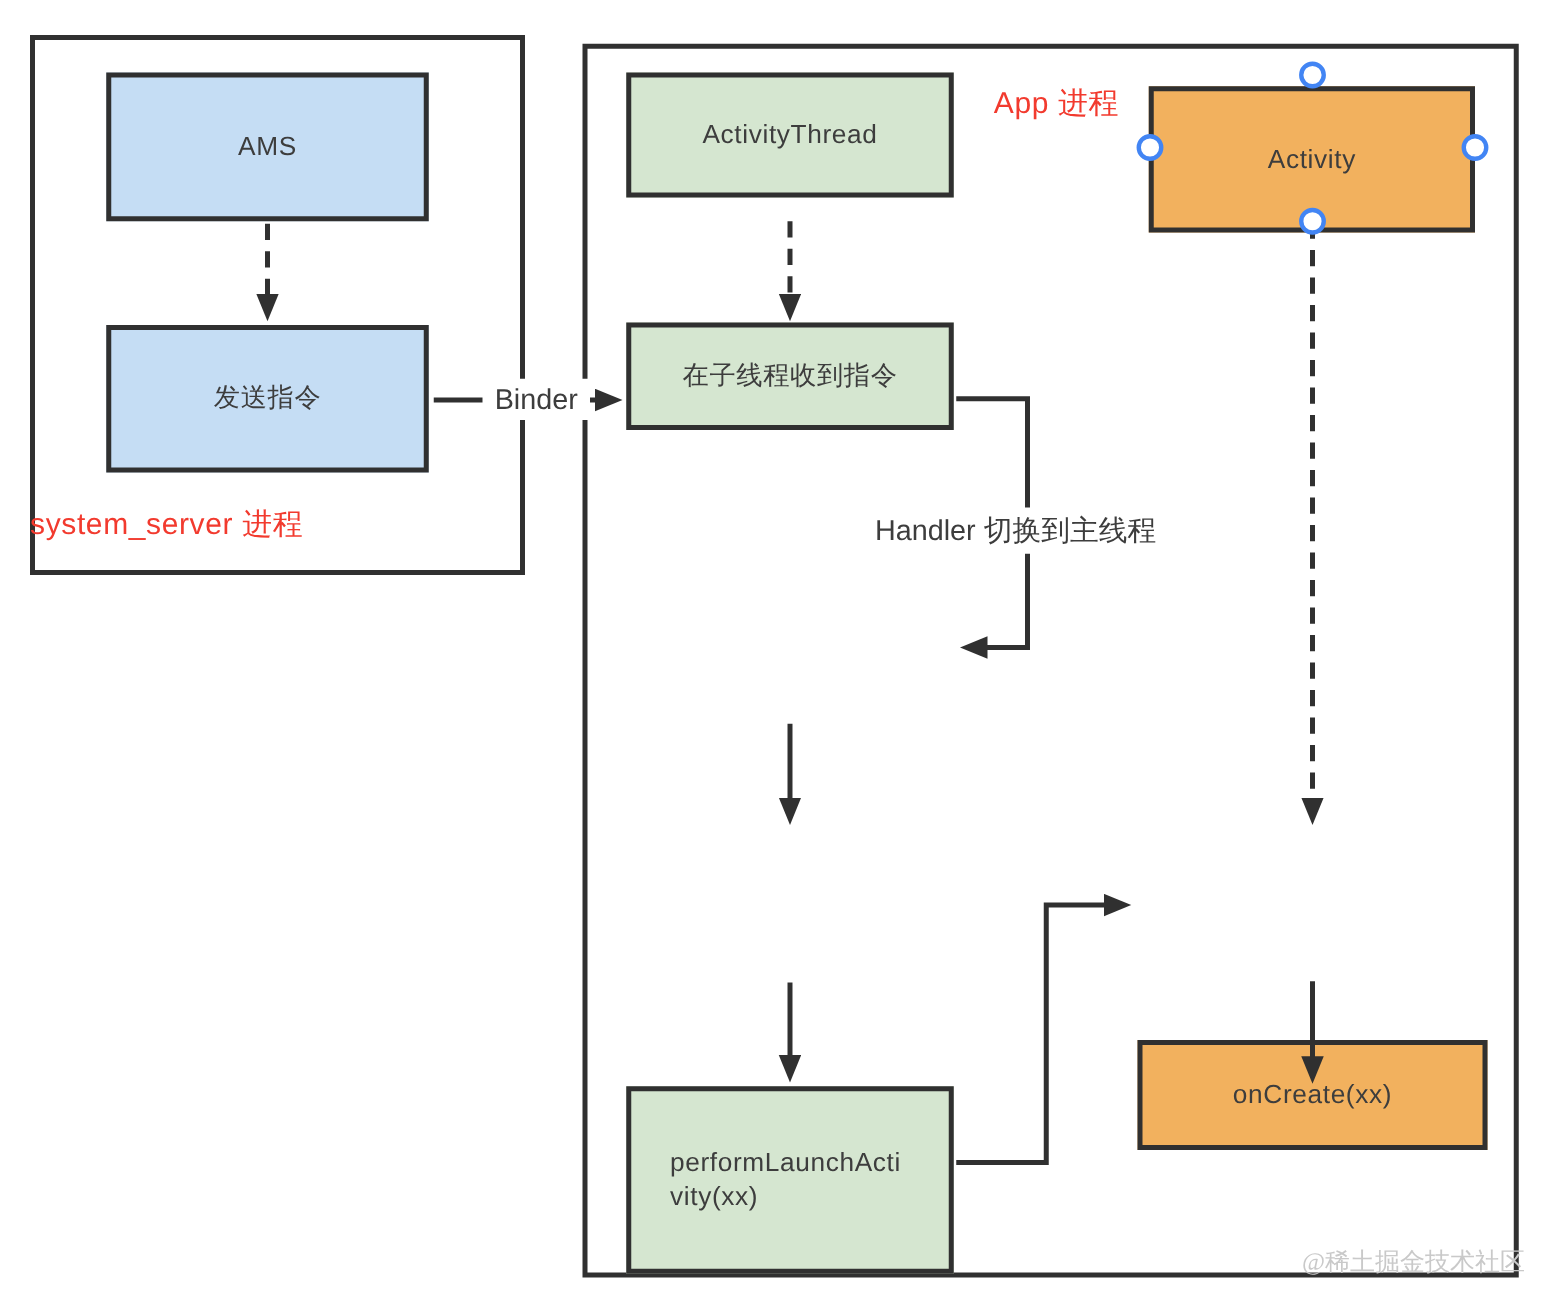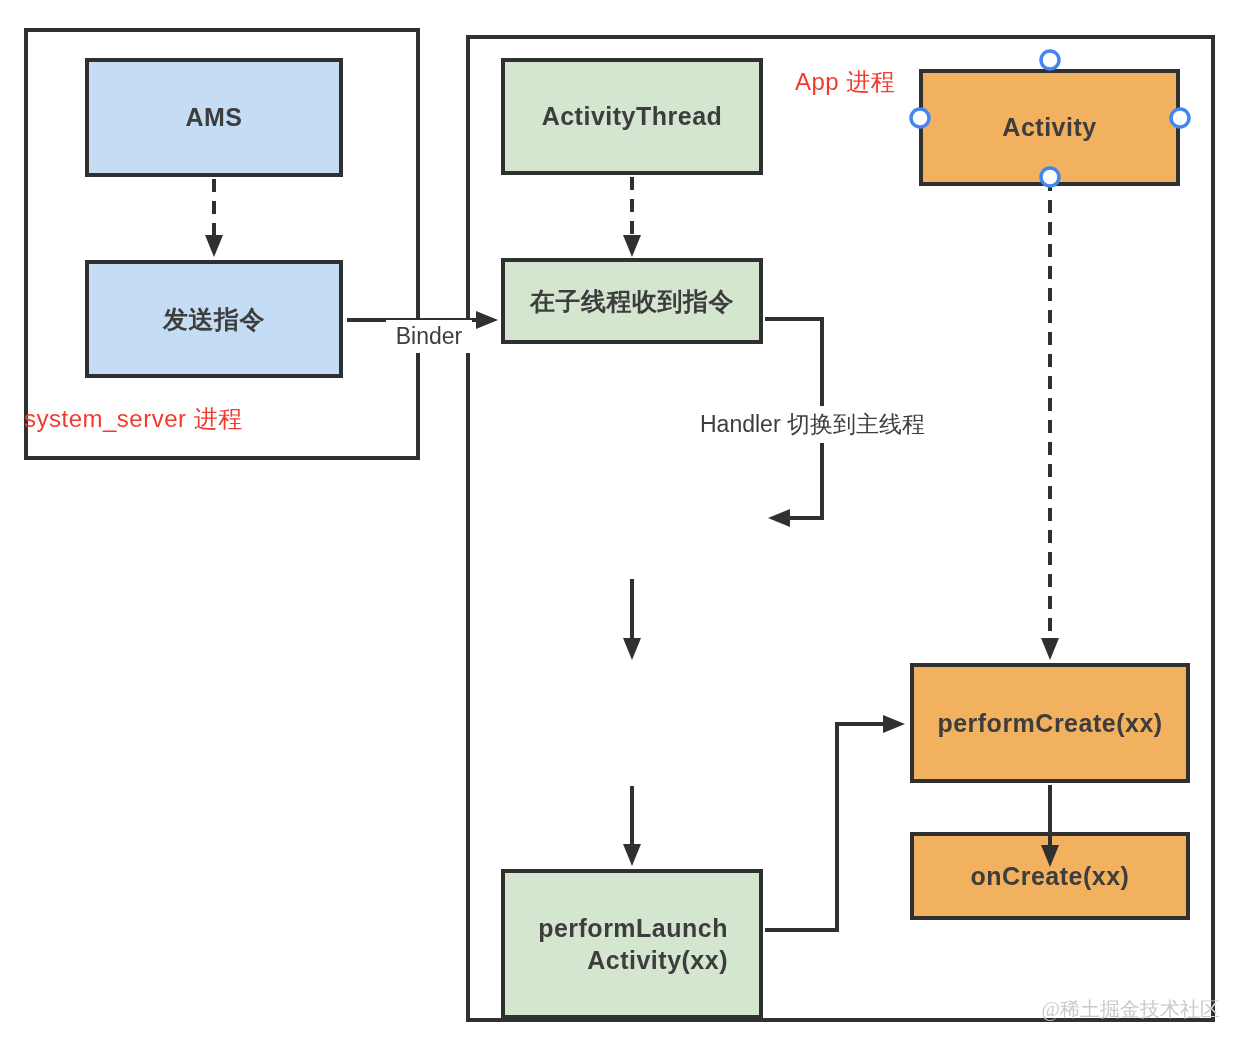--- a/index.html
+++ b/index.html
@@ -6,22 +6,22 @@
   .canvas{
     position:relative;width:1246px;height:1046px;background:#fff;
     font-family:"Liberation Sans","DejaVu Sans",sans-serif;overflow:hidden;
   }
   .group{
     position:absolute;border:4px solid var(--border);background:#fff;
     box-sizing:border-box;z-index:1;
   }
   .node{
     position:absolute;border:4px solid var(--border);box-sizing:border-box;
-    display:flex;align-items:center;justify-content:center;text-align:right;
-    font-size:25px;color:var(--text);z-index:2;letter-spacing:.5px;line-height:1.3;font-weight:bold;
+    display:flex;align-items:center;justify-content:center;text-align:left;
+    font-size:21px;color:var(--text);z-index:2;letter-spacing:.5px;line-height:1.3;
   }
   .node.blue{background:var(--blue-fill);}
   .node.green{background:var(--green-fill);}
   .node.orange{background:var(--orange-fill);}
   .wrap-narrow .node-label{display:inline-block;width:192px;word-break:break-all;}
   svg.overlay{position:absolute;left:0;top:0;z-index:3;pointer-events:none;}
   .edge-label{
     position:absolute;background:#fff;color:var(--text);z-index:4;
     font-size:23px;padding:3px 6px;box-sizing:border-box;text-align:center;white-space:nowrap;
   }
@@ -42,41 +42,38 @@
   <div class="group" style="left:466px;top:35px;width:749px;height:987px"></div>
 
   <div class="node blue" style="left:85px;top:58px;width:258px;height:119px">
     <span class="node-label">AMS</span>
   </div>
 
   <div class="node blue" style="left:85px;top:260px;width:258px;height:118px">
     <span class="node-label">发送指令</span>
   </div>
 
-  <div class="node green" style="left:501px;top:58px;width:262px;height:117px">
+  <div class="node green" style="left:501px;top:58px;width:262px;height:100px">
     <span class="node-label">ActivityThread</span>
   </div>
 
   <div class="node orange" style="left:919px;top:69px;width:261px;height:117px">
     <span class="node-label">Activity</span>
   </div>
 
   <div class="node green" style="left:501px;top:258px;width:262px;height:86px">
     <span class="node-label">在子线程收到指令</span>
   </div>
 
 
 
   <div class="node green wrap-narrow" style="left:501px;top:869px;width:262px;height:150px">
     <span class="node-label">performLaunchActivity(xx)</span>
   </div>
 
-  <div class="node orange" style="left:910px;top:663px;width:280px;height:120px">
-    <span class="node-label">performCreate(xx)</span>
-  </div>
 
   <div class="node orange" style="left:910px;top:832px;width:280px;height:88px">
     <span class="node-label">onCreate(xx)</span>
   </div>
 
   <svg class="overlay" width="1246" height="1046" viewBox="0 0 1246 1046">
     <defs>
       <marker id="arrow" markerWidth="24" markerHeight="20" refX="3" refY="9" orient="auto" markerUnits="userSpaceOnUse">
         <path d="M0,0 L22,9 L0,18 Z" style="fill:var(--border)"></path>
       </marker>
@@ -99,21 +96,21 @@
     <path d="M1050 178 V641" style="stroke:var(--border);stroke-width:4;fill:none" stroke-dasharray="13 9" marker-end="url(#arrow)"></path>
 
     <path d="M1050 785 V848" style="stroke:var(--border);stroke-width:4;fill:none" marker-end="url(#arrow)"></path>
 
     <circle cx="1050" cy="60" r="9" style="fill:#fff;stroke:var(--handle-stroke);stroke-width:3.5"></circle>
     <circle cx="920" cy="118" r="9" style="fill:#fff;stroke:var(--handle-stroke);stroke-width:3.5"></circle>
     <circle cx="1180" cy="118" r="9" style="fill:#fff;stroke:var(--handle-stroke);stroke-width:3.5"></circle>
     <circle cx="1050" cy="177" r="9" style="fill:#fff;stroke:var(--handle-stroke);stroke-width:3.5"></circle>
   </svg>
 
-  <div class="edge-label" style="left:386px;top:320px;width:86px">Binder</div>
+  <div class="edge-label" style="left:386px;top:303px;width:86px">Binder</div>
 
   <div class="edge-label" style="left:694px;top:406px">Handler 切换到主线程</div>
 
   <div class="group-label" style="left:24px;top:403px;width:396px;text-align:left">system_server 进程</div>
 
   <div class="group-label" style="left:795px;top:66px">App 进程</div>
 
   <div class="watermark" style="right:26px;top:996px">@稀土掘金技术社区</div>
 
 </div>

